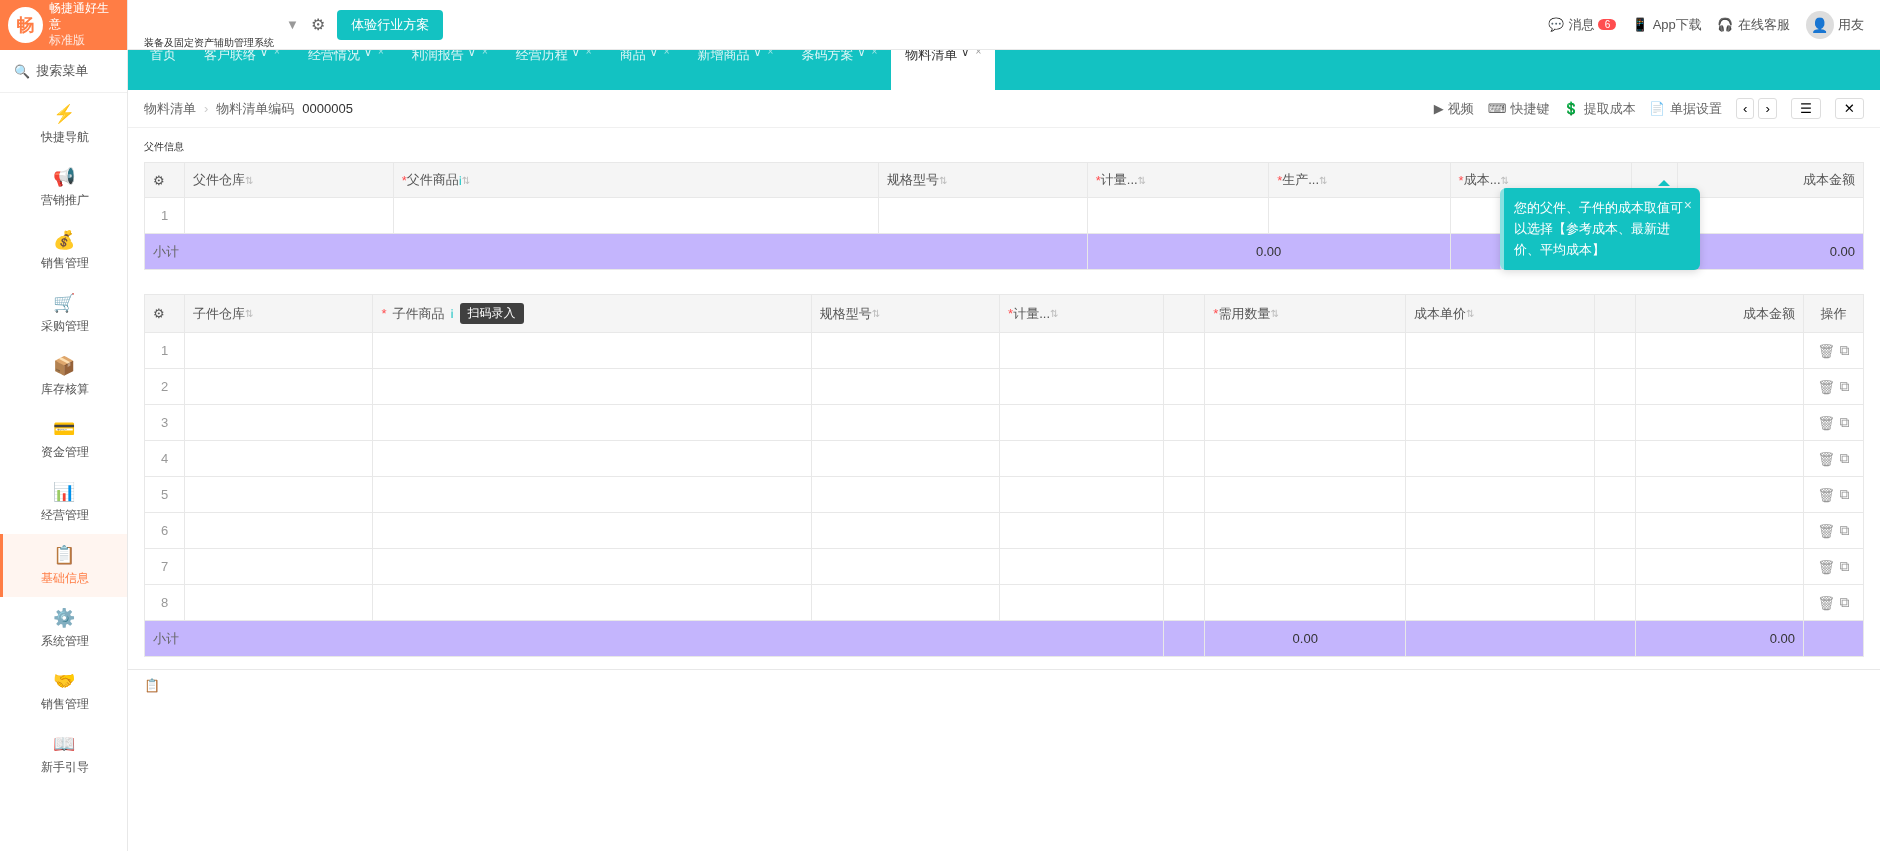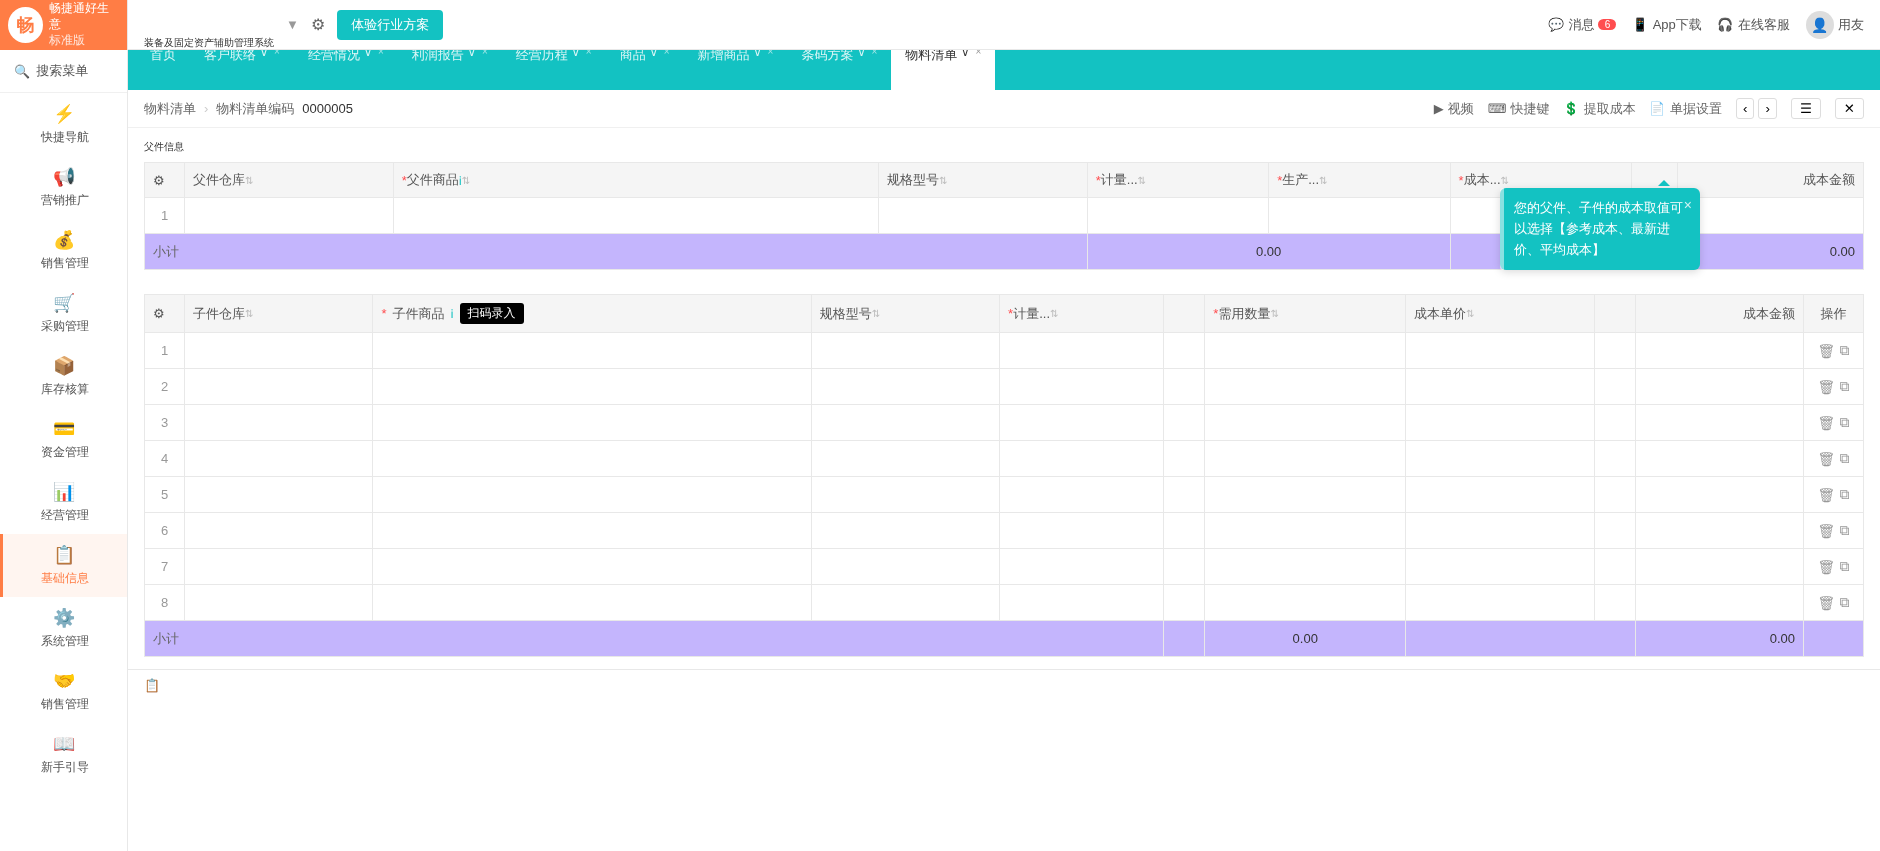--- a/index.html
+++ b/index.html
@@ -227,21 +227,21 @@
       color: #333;
     }
     .subtotal-label { color: #666; }
     .subtotal-value { font-weight: 500; }
 
     
     .req { color: #ff4d4f; }
 
     
     .scan-btn {
-      background: #000000;
+      background: #404040;
       color: #fff;
       border: none;
       padding: 2px 8px;
       border-radius: 3px;
       cursor: pointer;
       font-size: 12px;
     }
 
     
     .action-icons { display: flex; gap: 4px; justify-content: center; align-items: center; padding: 0 4px; }

